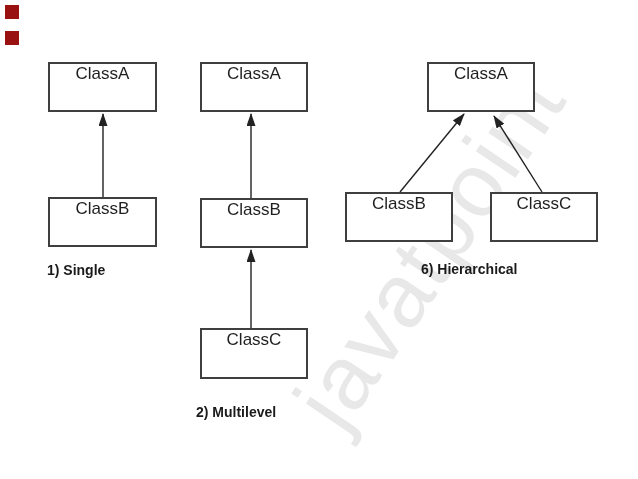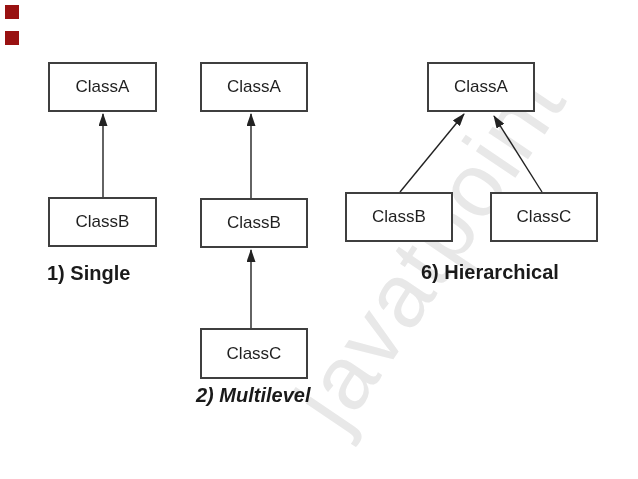--- a/index.html
+++ b/index.html
@@ -36,45 +36,45 @@
   .red-marker.m2{left:5px;top:31px;}
   
   svg.arrows{
     position:absolute;left:0;top:0;z-index:1;
   }
   
   .cbox{
     position:absolute;
     border:2px solid #3f3f3f;
     background:#ffffff;
-    display:flex;align-items:center;justify-content:center;
+    display:flex;align-items:flex-start;justify-content:center;
     font-size:17px;
     color:#1f1f1f;
     z-index:2;
     box-sizing:border-box;
   }
   .d1-a{left:48px;top:62px;width:109px;height:50px;}
   .d1-b{left:48px;top:197px;width:109px;height:50px;}
   .d2-a{left:200px;top:62px;width:108px;height:50px;}
   .d2-b{left:200px;top:198px;width:108px;height:50px;}
   .d2-c{left:200px;top:328px;width:108px;height:51px;}
   .d3-a{left:427px;top:62px;width:108px;height:50px;}
   .d3-b{left:345px;top:192px;width:108px;height:50px;}
   .d3-c{left:490px;top:192px;width:108px;height:50px;}
   
   .caption{
     position:absolute;
-    font-size:20px;
+    font-size:14px;
     font-weight:600;
     color:#1a1a1a;
     z-index:2;
     white-space:nowrap;
   }
   .cap1{left:47px;top:262px;}
-  .cap2{left:196px;top:384px;font-style:italic;}
+  .cap2{left:196px;top:404px;}
   .cap3{left:421px;top:261px;}
 </style>
 </head>
 <body>
 
 <div class="canvas">
 
   <div class="watermark">javatpoint</div>
 
   <div class="red-marker m1"></div>

